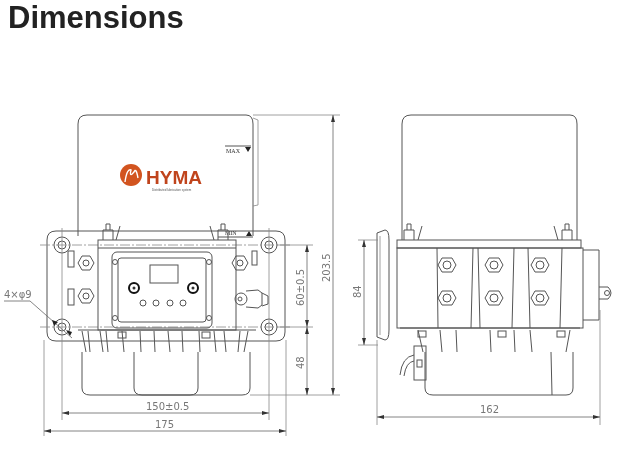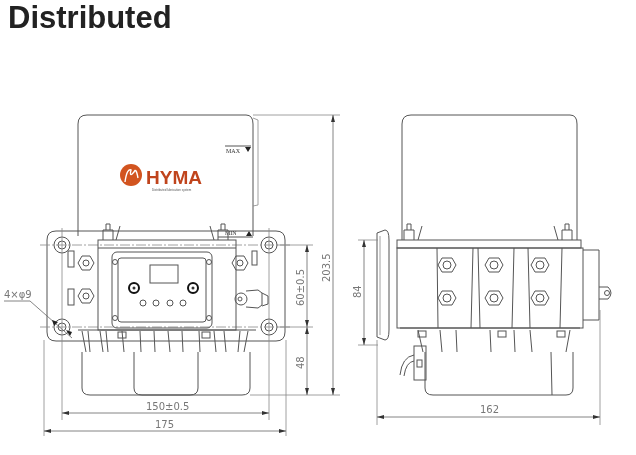--- a/index.html
+++ b/index.html
@@ -10,21 +10,21 @@
   .lt { stroke: #888; stroke-width: 0.8; fill: none; }
   .dim { stroke: #666; stroke-width: 0.8; fill: none; }
   .dimtxt { font-family: "DejaVu Sans", sans-serif; font-size: 10px; fill: #777; }
   .logo-txt { font-family: "Liberation Sans", sans-serif; font-weight: bold; font-size: 19px; fill: #c0441c; }
   .logo-sub { font-family: "Liberation Sans", sans-serif; font-size: 3px; fill: #555; }
   .mm { font-family: "Liberation Serif", serif; font-size: 6px; fill: #333; }
 </style>
 </head>
 <body>
 
-<div class="title">Distributed</div>
+<div class="title">Dimensions</div>
 
 <svg class="drawing" width="636" height="455" viewBox="0 0 636 455">
 
   <g>
 
     <path class="ln" d="M78,124 Q78,115 87,115 L246,115 Q253,115 253,124 L253,236"></path>
     <line class="ln" x1="78" y1="124" x2="78" y2="236"></line>
     <path class="lt" d="M253,118 L258,120 L258,205 L253,206"></path>
 
     <g>

